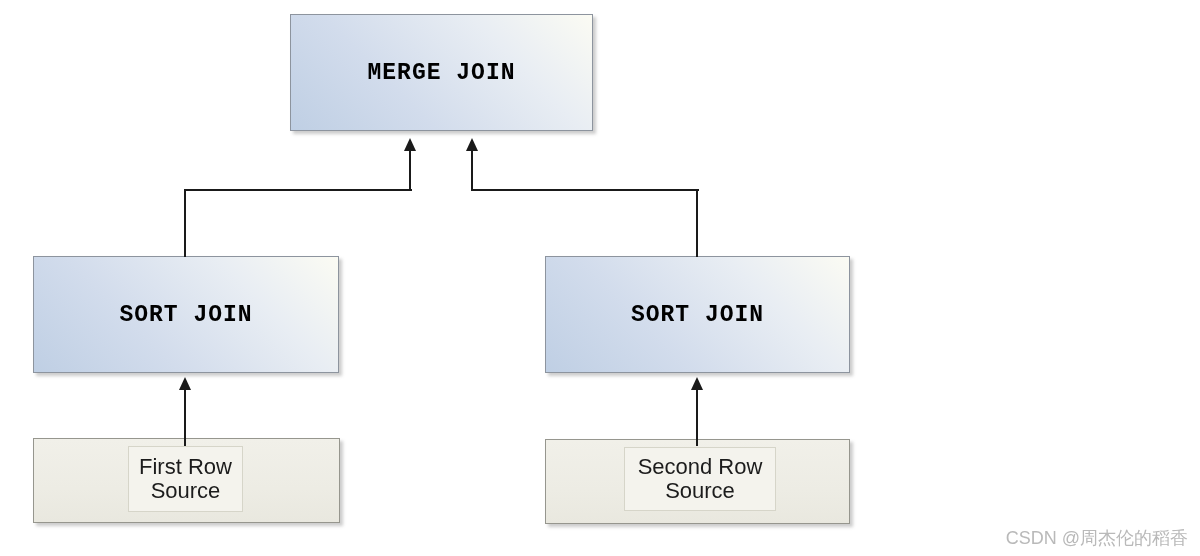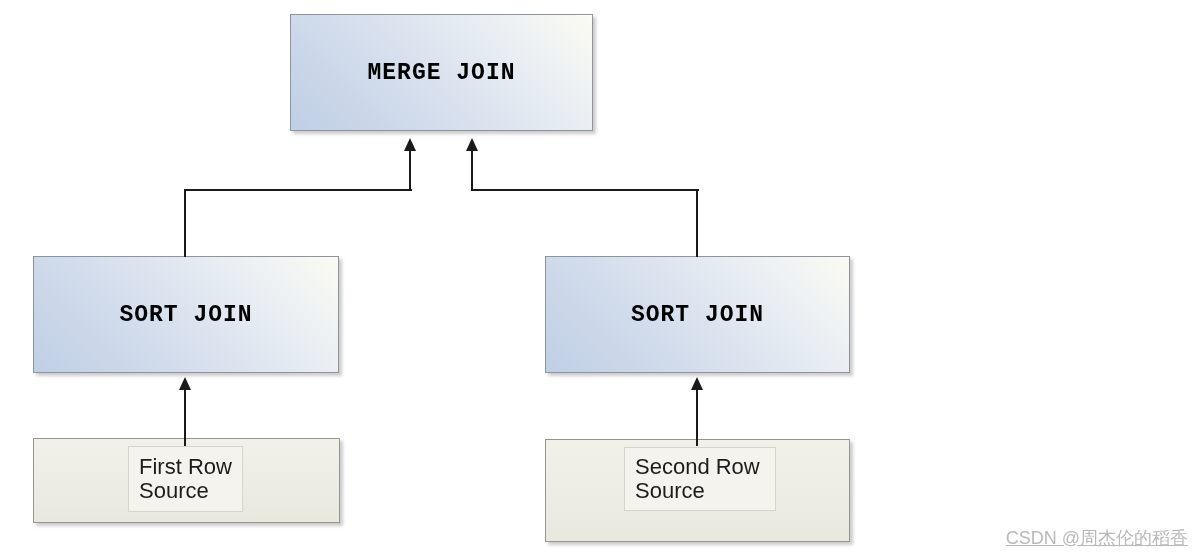--- a/index.html
+++ b/index.html
@@ -42,27 +42,26 @@
     color: #000000;
     white-space: nowrap;
   }
   .inner-label {
     position: absolute;
     box-sizing: border-box;
     background: #f4f3ed;
     border: 1px solid #d6d5c9;
     display: flex;
     flex-direction: column;
-    align-items: flex-start;
+    align-items: center;
     justify-content: center;
     text-align: center;
     font-size: 22px;
     line-height: 1.08;
     color: #1c1c1c;
-    padding-left: 10px;
   }
   .vline, .hline {
     position: absolute;
     background: #1a1a1a;
     z-index: 2;
   }
   .vline { width: 2px; }
   .hline { height: 2px; }
   .arrow-up {
     position: absolute;
@@ -74,21 +73,20 @@
     z-index: 2;
   }
   .watermark {
     position: absolute;
     right: 12px;
     bottom: 6px;
     font-size: 18px;
     color: #b9b9b9;
     white-space: nowrap;
     z-index: 3;
-    text-decoration: underline;
   }
 </style>
 </head>
 <body>
 
 <div class="canvas">
 
   <div class="vline" style="left:184px; top:190px; height:67px;"></div>
   <div class="hline" style="left:184px; top:189px; width:228px;"></div>
   <div class="vline" style="left:409px; top:150px; height:41px;"></div>
@@ -117,21 +115,21 @@
     <span class="label-mono">SORT JOIN</span>
   </div>
 
   <div class="node beige" style="left:33px; top:438px; width:307px; height:85px;">
     <div class="inner-label" style="left:94px; top:7px; width:115px; height:66px;">
       <span>First Row</span>
       <span>Source</span>
     </div>
   </div>
 
-  <div class="node beige" style="left:545px; top:439px; width:305px; height:103px;">
+  <div class="node beige" style="left:545px; top:439px; width:305px; height:85px;">
     <div class="inner-label" style="left:78px; top:7px; width:152px; height:64px;">
       <span>Second Row</span>
       <span>Source</span>
     </div>
   </div>
 
   <div class="watermark">CSDN @周杰伦的稻香</div>
 
 </div>
 

